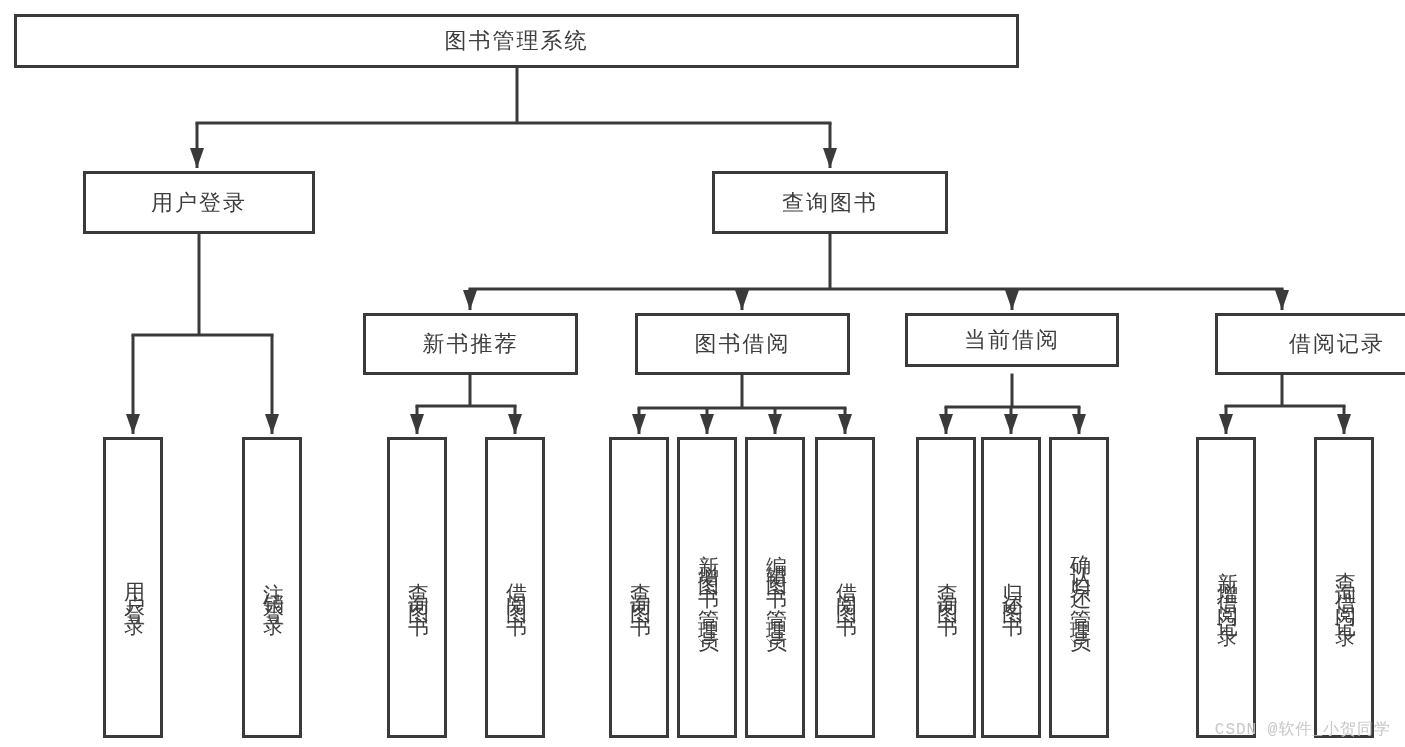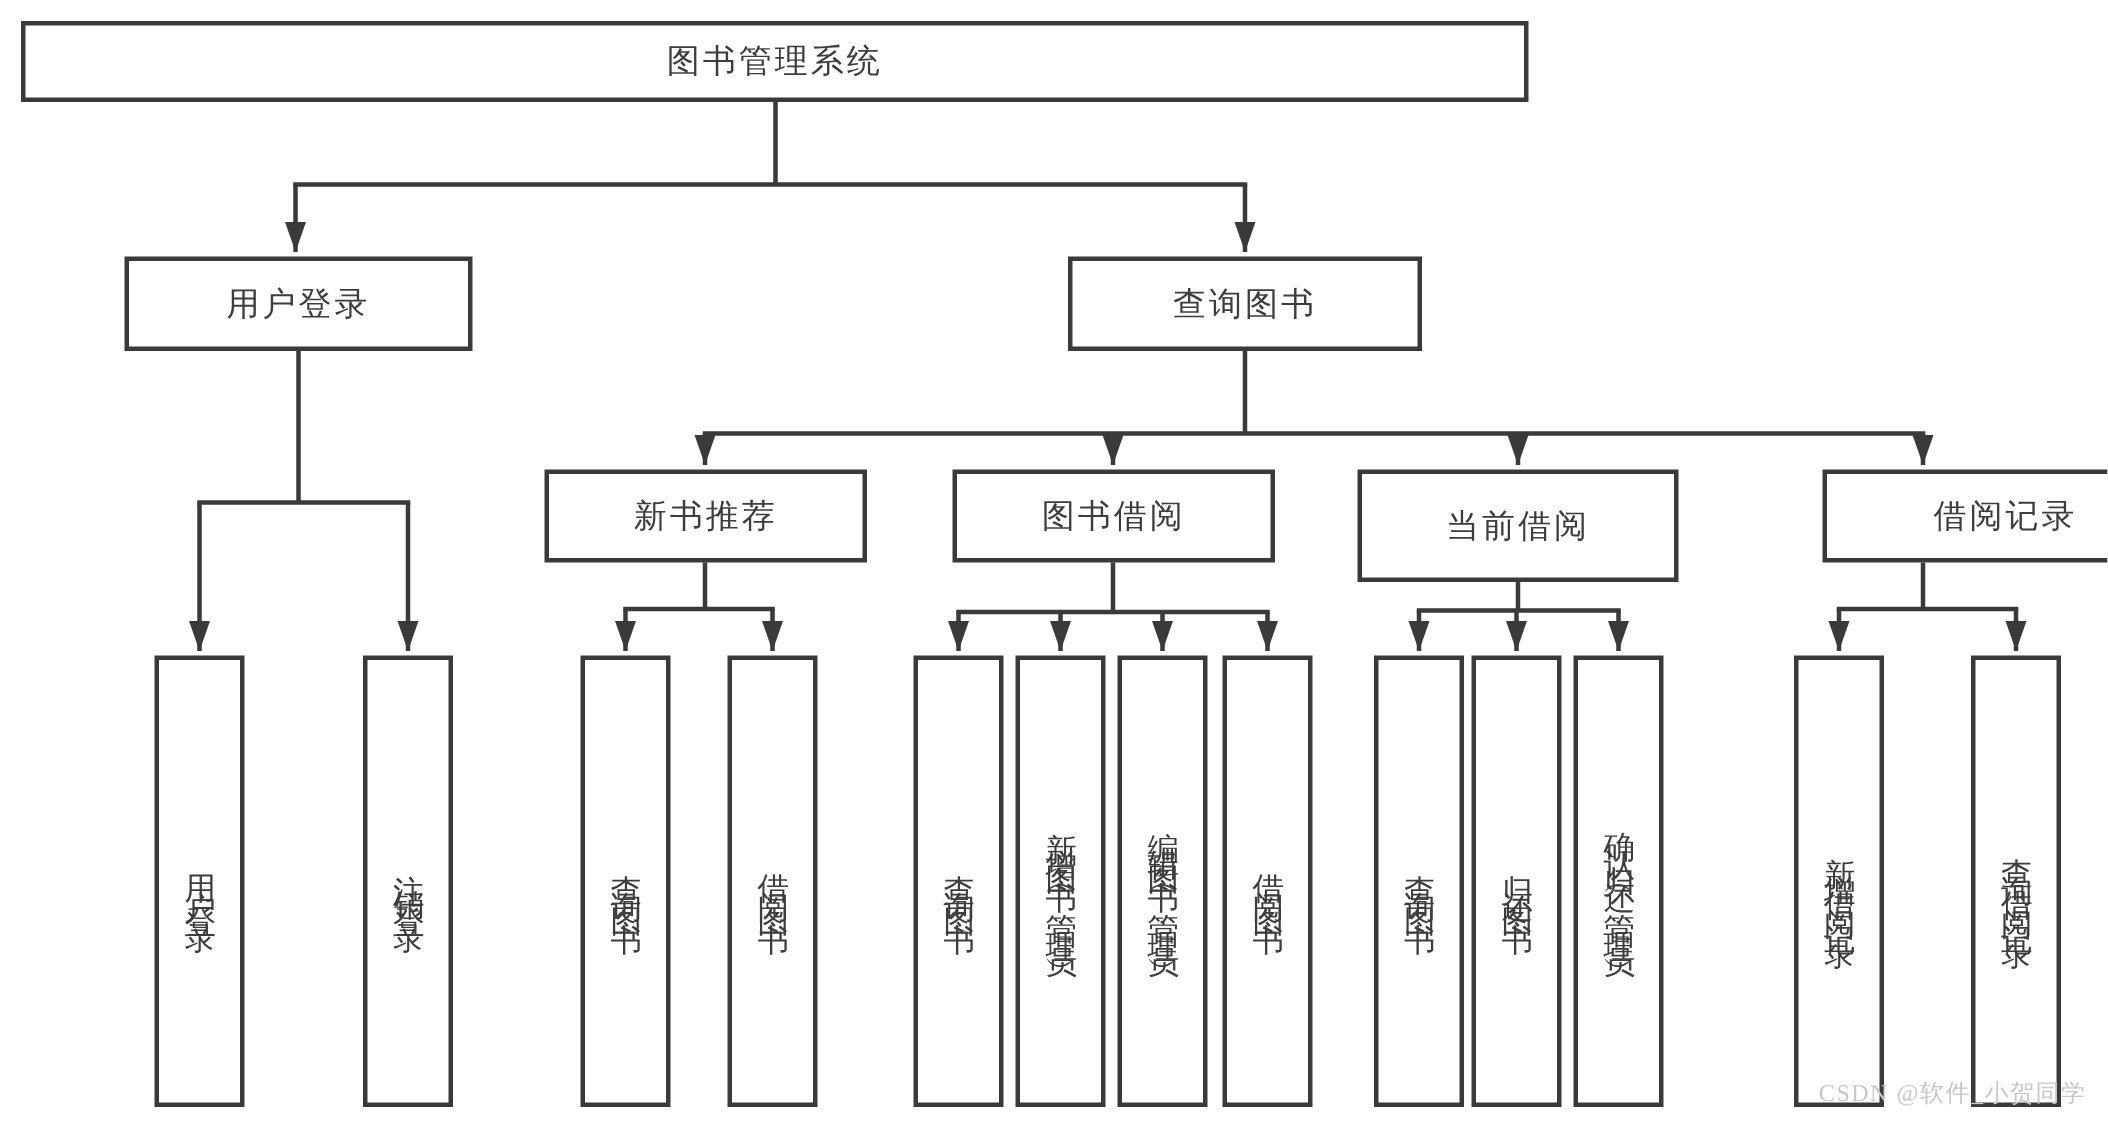--- a/index.html
+++ b/index.html
@@ -1,20 +1,20 @@
 <!DOCTYPE html>
 <html><head>
 <meta charset="utf-8">
 <style>
   html,body { margin:0; padding:0; background:#ffffff; }
   .canvas {
     position:relative;
     width:1405px; height:747px;
     background:#ffffff;
-    font-family:Liberation Serif, serif;
+    font-family:Liberation Mono, monospace;
     overflow:hidden;
   }
   .connectors {
     position:absolute; left:0; top:0; width:1405px; height:747px;
     pointer-events:none;
   }
   .node {
     position:absolute;
     box-sizing:border-box;
     border:3px solid #3a3a3a;
@@ -89,21 +89,21 @@
     </g>
   </svg>
 
   <div class="node" style="left:14px; top:14px; width:1005px; height:54px;">图书管理系统</div>
 
   <div class="node" style="left:83px; top:171px; width:232px; height:63px;">用户登录</div>
   <div class="node" style="left:712px; top:171px; width:236px; height:63px;">查询图书</div>
 
   <div class="node" style="left:635px; top:313px; width:215px; height:62px;">图书借阅</div>
   <div class="node" style="left:363px; top:313px; width:215px; height:62px;">新书推荐</div>
-  <div class="node" style="left:905px; top:313px; width:214px; height:75px;">当前借阅</div>
+  <div class="node" style="left:905px; top:313px; width:214px; height:54px;">当前借阅</div>
   <div class="node" style="left:1175px; top:313px; width:244px; height:62px;margin-left:40px;">借阅记录</div>
 
   <div class="pillar" style="left:103px;">
     <span class="vtext">用户登录</span>
   </div>
   <div class="pillar" style="left:242px;">
     <span class="vtext">注销登录</span>
   </div>
   <div class="pillar" style="left:387px;">
     <span class="vtext">查询图书</span>

